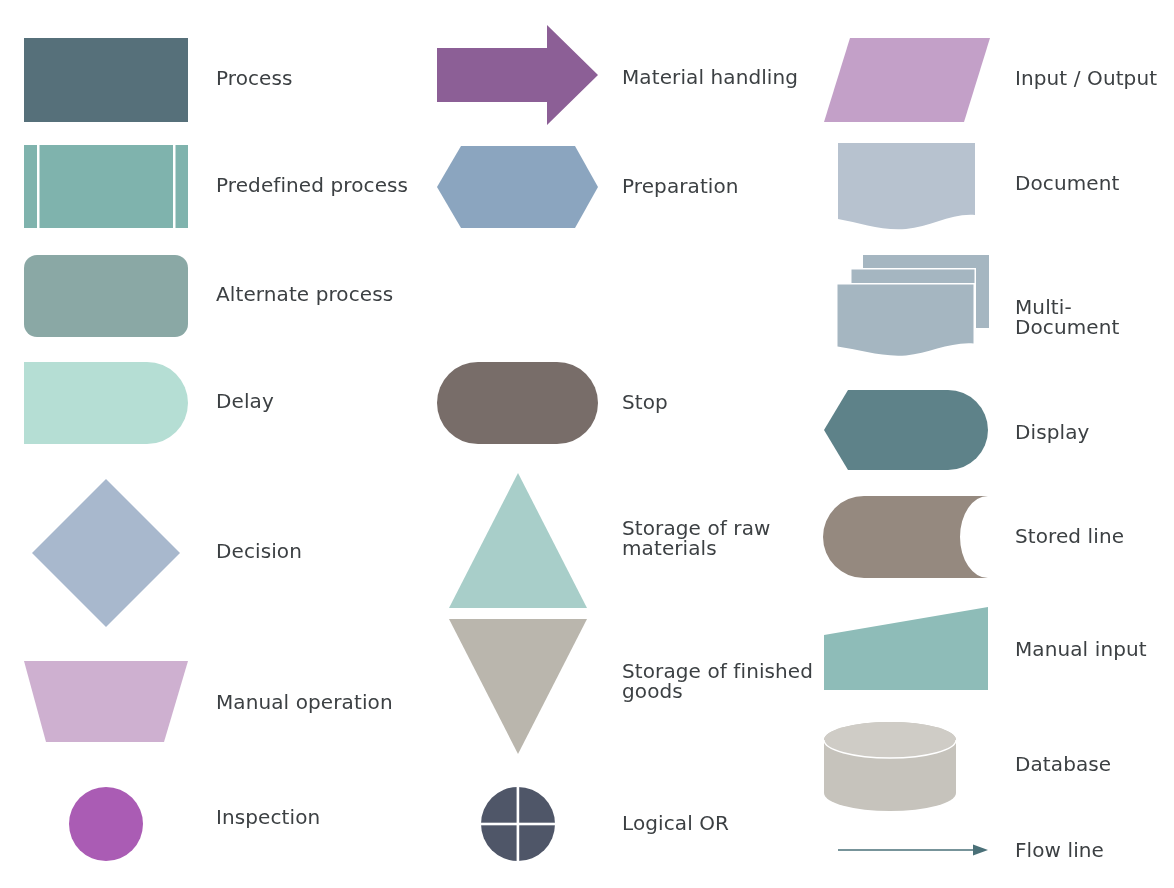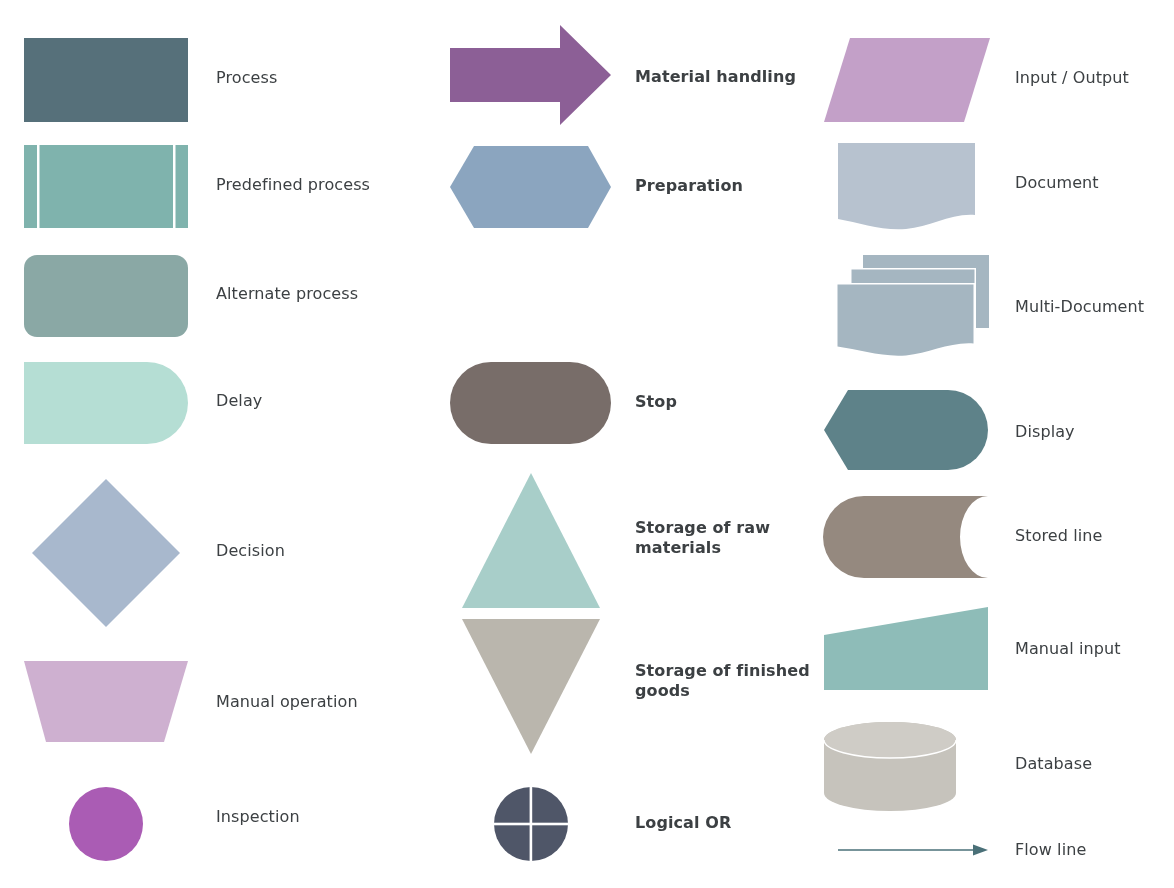--- a/index.html
+++ b/index.html
@@ -18,36 +18,36 @@
     position: relative;
     width: 1174px;
     height: 888px;
   }
   .col {
     position: absolute;
     top: 0;
     height: 888px;
   }
   .col-left   { left: 0px;   width: 410px; }
-  .col-mid    { left: 429px; width: 400px; font-weight: bold; }
+  .col-mid    { left: 416px; width: 400px; }
   .col-right  { left: 810px; width: 364px; }
 
   .item {
     position: absolute;
     left: 0;
     width: 100%;
   }
   .glyph {
     position: absolute;
     left: 0;
     top: 0;
   }
   .label {
     position: absolute;
-    font-size: 16px;
+    font-size: 20px;
     color: #3c4043;
     line-height: 20px;
     white-space: pre-line;
     letter-spacing: 0.1px;
   }
   svg { display: block; overflow: visible; }
 </style>
 </head>
 <body>
 

